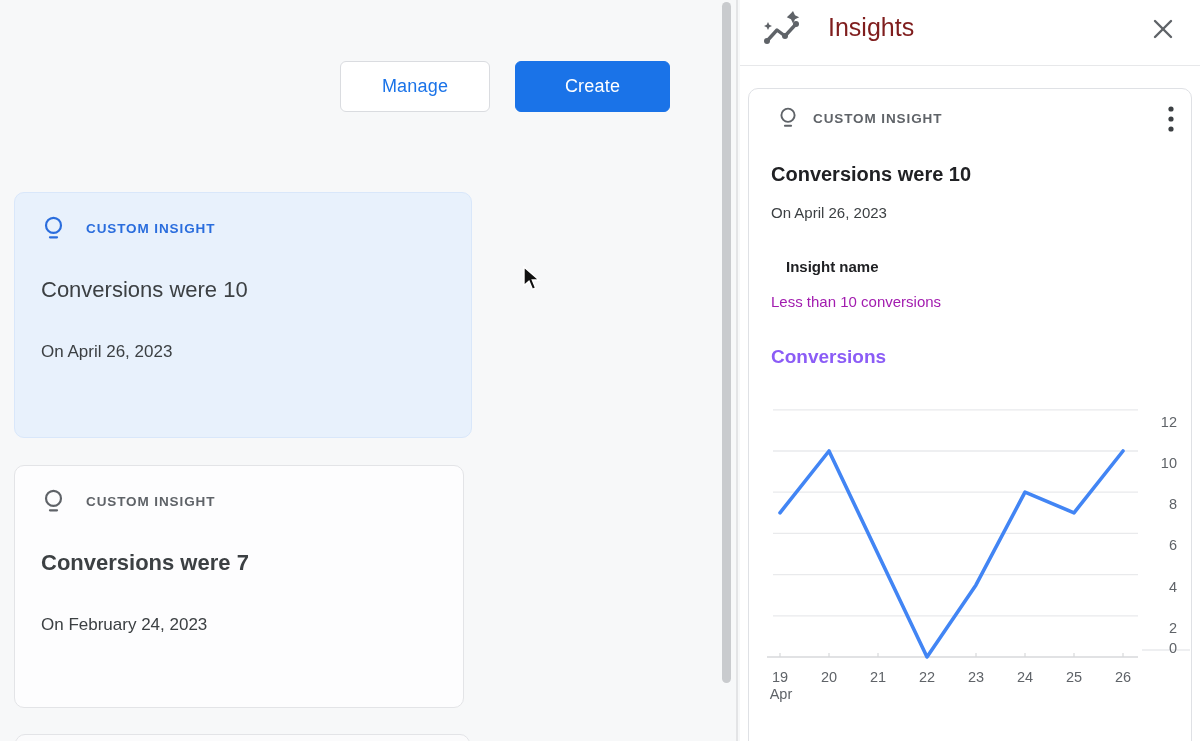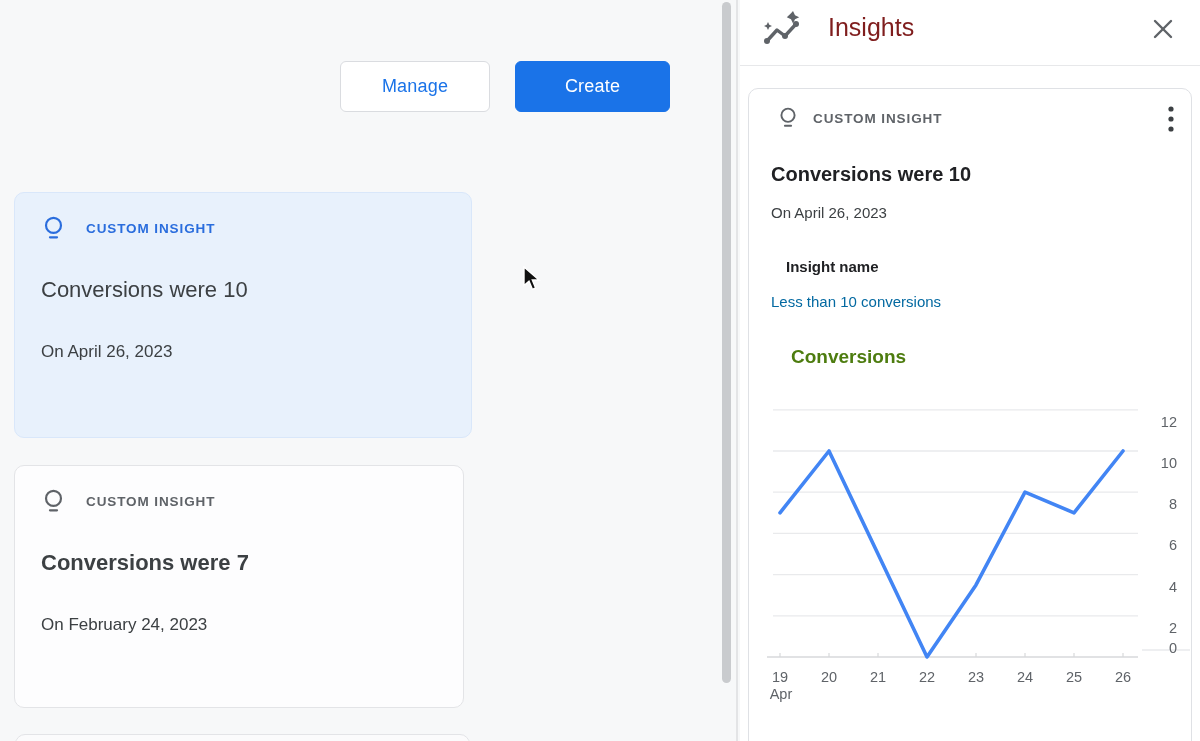--- a/index.html
+++ b/index.html
@@ -50,22 +50,22 @@
 
   .detail-card { position:absolute; left:8px; top:88px; width:444px; height:700px;
                  background:#ffffff; border:1px solid #dfe1e5; border-radius:10px; }
   .detail-card .badge-row { left:28px; top:17px; gap:14px; }
   .detail-card .bulb { width:22px; height:24px; }
   .kebab-btn { position:absolute; left:406px; top:12px; width:32px; height:36px;
                display:flex; align-items:center; justify-content:center; cursor:pointer; }
   .detail-title { position:absolute; left:22px; top:74px; font-size:20px; font-weight:700; color:#202124; }
   .detail-date  { position:absolute; left:22px; top:115px; font-size:15px; color:#3c4043; }
   .insight-name-label { position:absolute; left:22px; top:169px; font-size:15px; font-weight:700; color:#202124;margin-left:15px; }
-  .insight-name-value { position:absolute; left:22px; top:204px; font-size:15px; color:#0369a1; }
-  .metric-heading { position:absolute; left:22px; top:257px; font-size:19px; font-weight:700; color:#4d7c0f;margin-left:20px; }
+  .insight-name-value { position:absolute; left:22px; top:204px; font-size:15px; color:#a21caf; }
+  .metric-heading { position:absolute; left:22px; top:257px; font-size:19px; font-weight:700; color:#8b5cf6; }
 
   #conversions-chart { position:absolute; left:0; top:390px; }
   text.ax { fill:#5f6368; font-size:14.5px; font-family:"Liberation Sans", sans-serif; }
 
   .cursor { position:absolute; left:522px; top:266px; width:22px; height:26px; }
 </style>
 </head>
 <body>
 
 <div id="stage">

